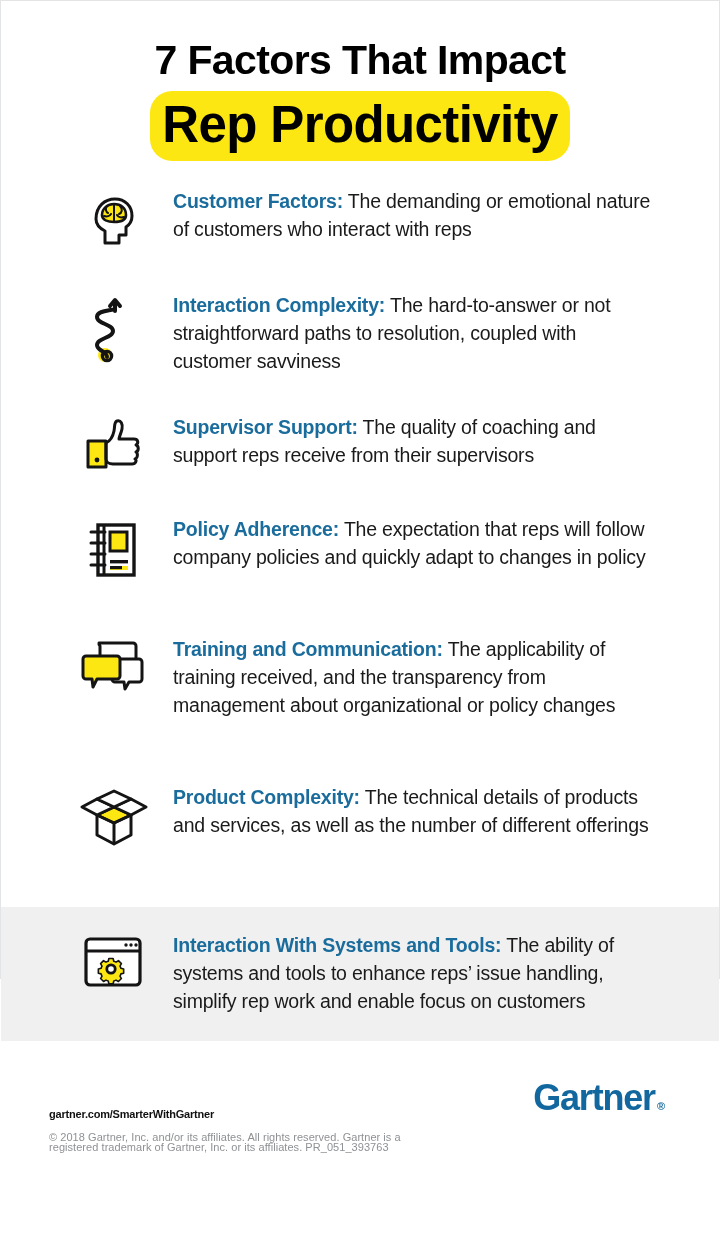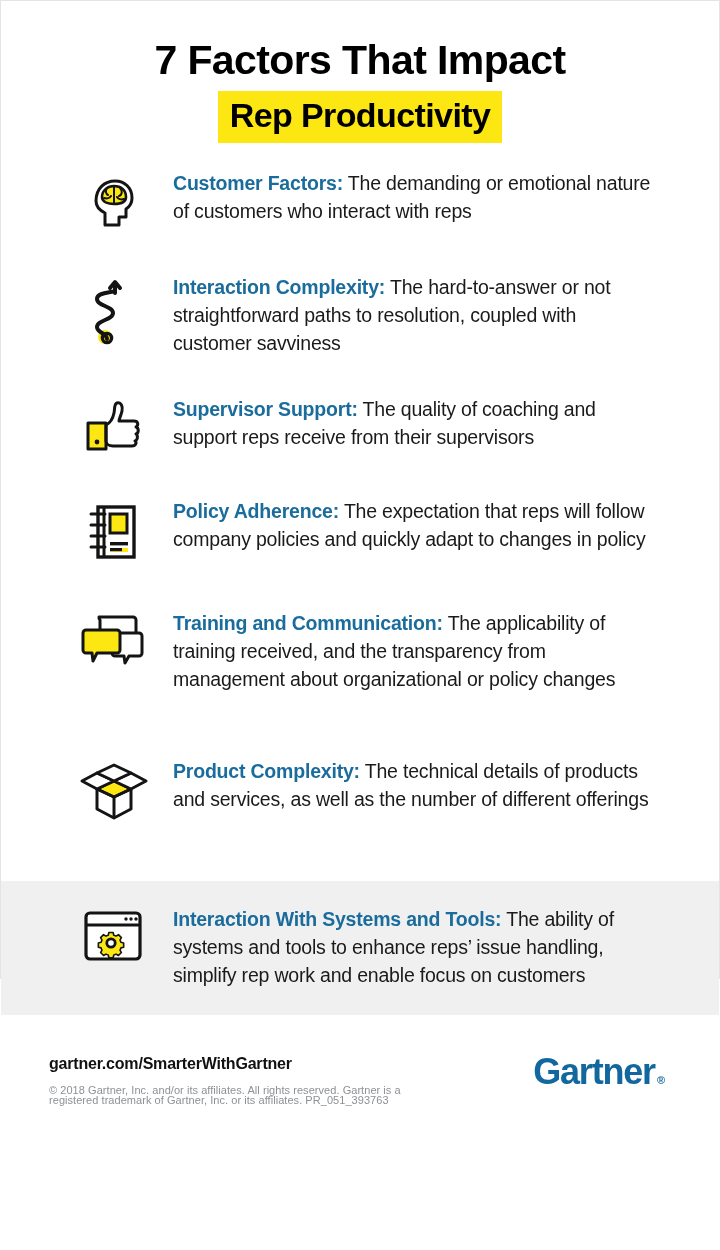--- a/index.html
+++ b/index.html
@@ -36,26 +36,27 @@
     display: block;
   }
   .title-line2-wrap {
     display: block;
     margin-top: 7px;
     line-height: 1;
   }
   .title-line2 {
     display: inline-block;
     background: #FCE712;
-    font-size: 34px;
+    font-size: 51px;
     font-weight: bold;
     color: #000000;
     letter-spacing: -0.6px;
     padding: 7px 12px 9px 12px;
     line-height: 1.05;
+    border-radius: 22px;
   }
 
   
   .list {
     margin-top: 26px;
   }
   .item {
     display: flex;
     align-items: flex-start;
     padding: 0 60px 0 78px;
@@ -80,44 +81,45 @@
   .lead {
     color: #1a6c9c;
     font-weight: bold;
   }
 
   
   .item-1 { margin-top: 2px;  min-height: 90px; }
   .item-2 { margin-top: 14px; min-height: 110px; }
   .item-3 { margin-top: 12px; min-height: 88px; }
   .item-4 { margin-top: 14px; min-height: 110px; justify-content: center; }
-  .item-5 { margin-top: 2px; min-height: 138px; justify-content: flex-end; }
+  .item-5 { margin-top: 10px; min-height: 138px; justify-content: flex-end; }
   .item-6 { margin-top: 10px; min-height: 110px; }
 
   
   .band {
     background: #f0f0f0;
     margin-top: 14px;
     padding: 24px 0 26px 0;
   }
   .band .item { min-height: 0; margin-top: 0; }
 
   
   .footer {
     padding: 36px 48px 0 48px;
     display: flex;
     align-items: flex-start;
     justify-content: space-between;
   }
   .footer-left { padding-top: 4px; }
   .footer-url {
-    font-size: 16px;
+    font-size: 11px;
     font-weight: bold;
     color: #111111;
     letter-spacing: -0.2px;
+    margin-top: 27px;
   }
   .footer-copy {
     margin-top: 12px;
     font-size: 11px;
     line-height: 10.5px;
     color: #8e9194;
     max-width: 370px;
     letter-spacing: 0.05px;
   }
   .logo {

